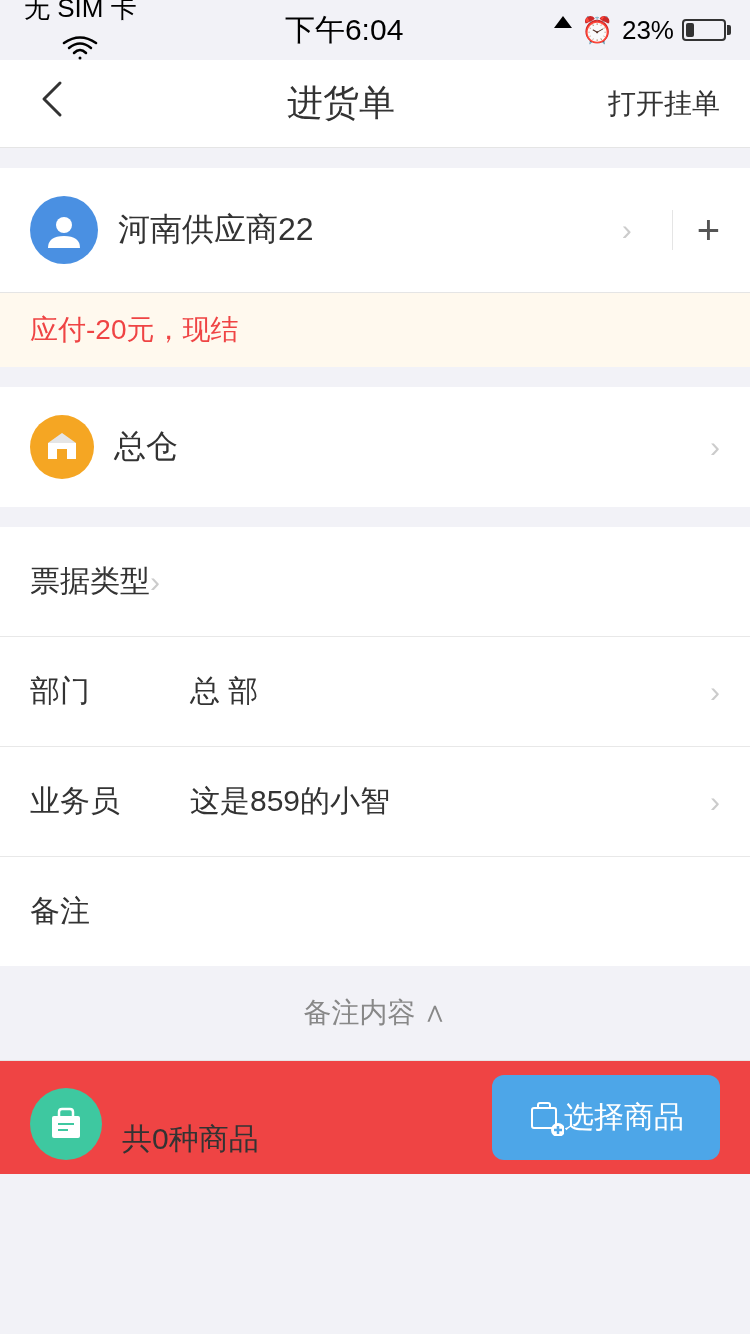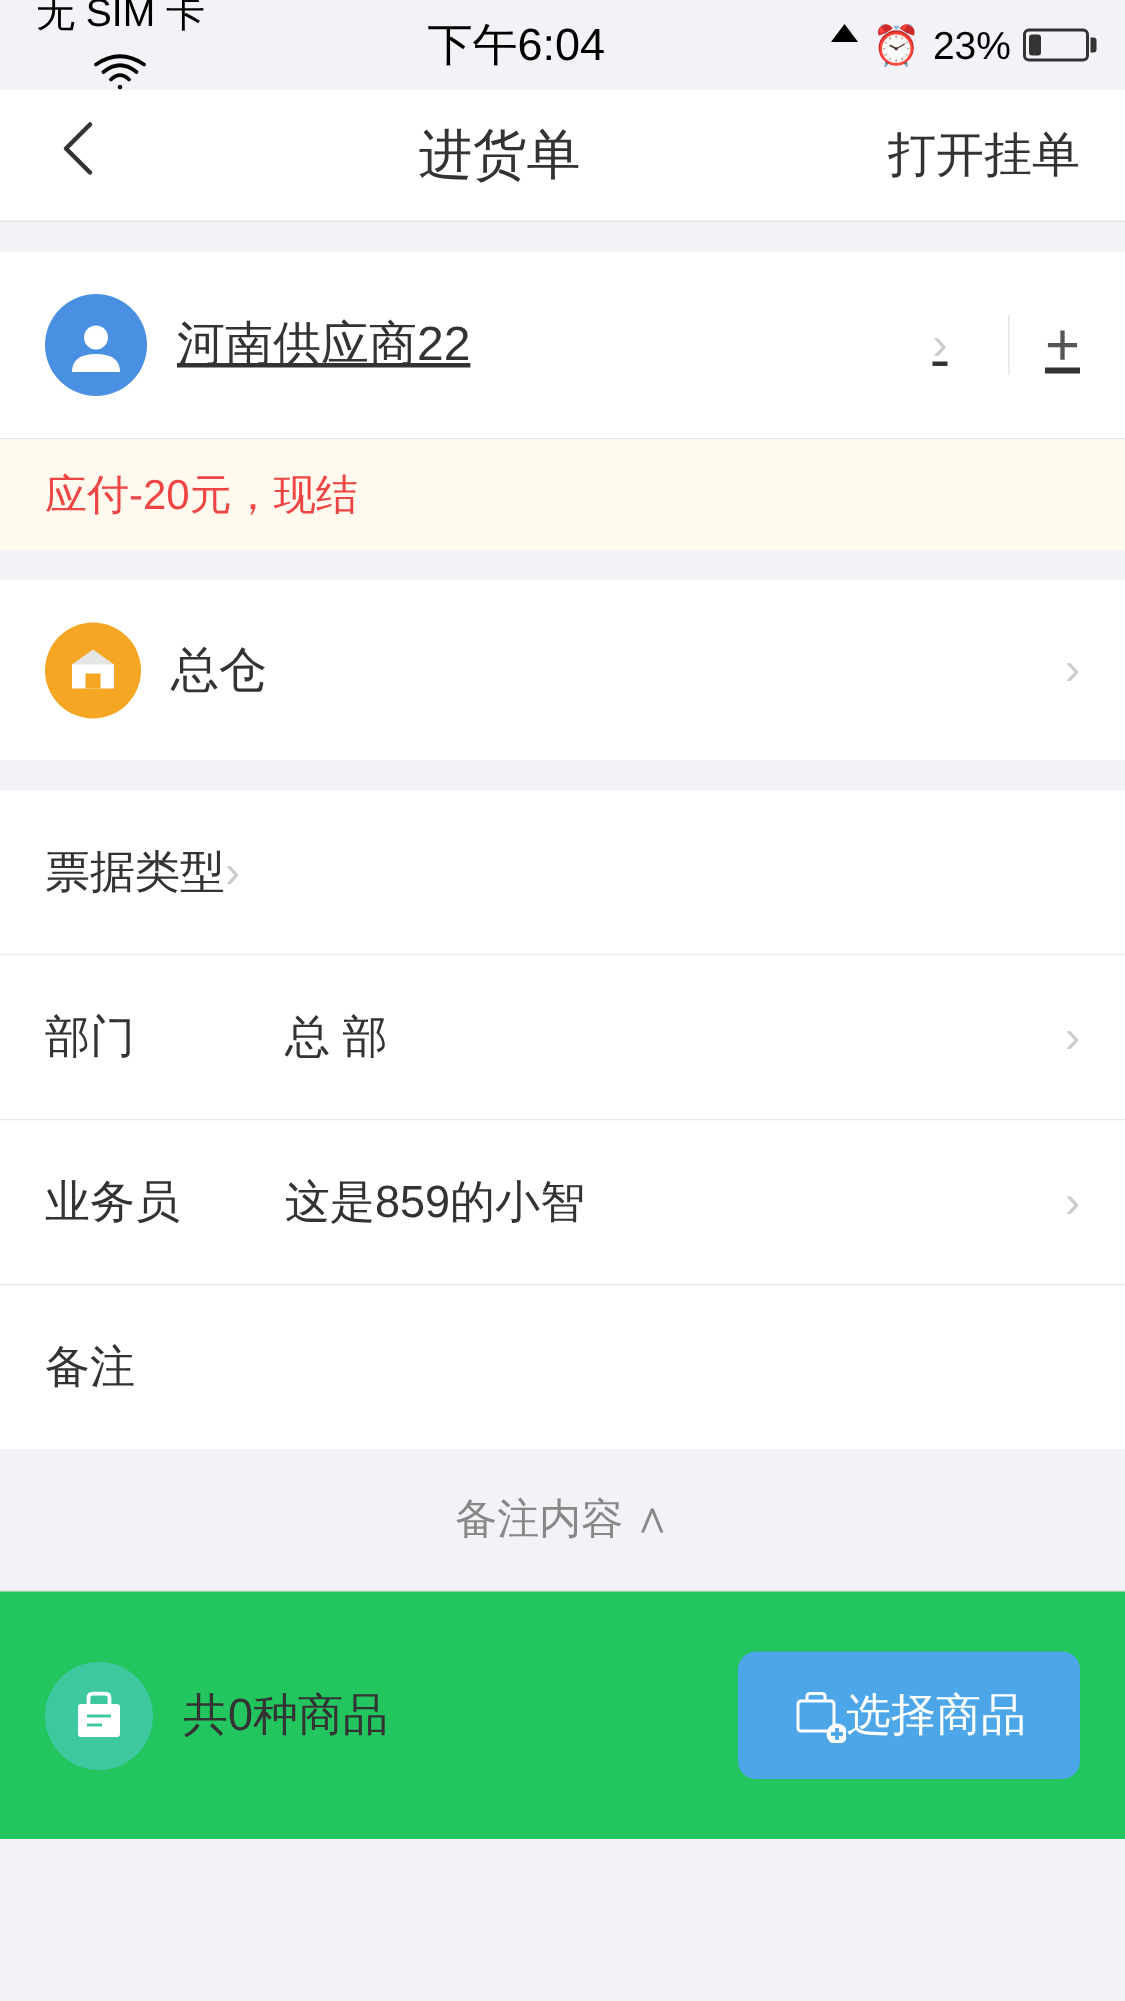--- a/index.html
+++ b/index.html
@@ -51,36 +51,35 @@
       padding: 0 30px;
       border-bottom: 1px solid #e5e5e5;
     }
     .nav-back {
       font-size: 36px;
       color: #333;
       cursor: pointer;
       padding: 10px;
     }
     .nav-title { font-size: 36px; font-weight: 500; color: #333; }
-    .nav-action { font-size: 32px; color: #333; cursor: pointer; }
+    .nav-action { font-size: 28px; color: #333; cursor: pointer; }
 
     
     .section-gap { height: 20px; background: #f2f2f7; }
 
     
     .card-section { background: #fff; }
 
     
     .supplier-row {
       display: flex;
       align-items: center;
       padding: 28px 30px;
       background: #fff;
       border-bottom: 1px solid #e5e5e5;
-      text-decoration: underline;
     }
     .supplier-avatar {
       width: 68px; height: 68px;
       border-radius: 50%;
       background: #4a90e2;
       display: flex; align-items: center; justify-content: center;
       color: #fff;
       font-size: 32px;
       margin-right: 20px;
       flex-shrink: 0;
@@ -138,23 +137,23 @@
       text-align: center;
       padding: 28px 0;
       font-size: 28px;
       color: #888;
       cursor: pointer;
     }
 
     
     .bottom-bar {
       display: flex;
-      align-items: center;
-      padding: 40px 30px;
-      background: #22c55e;
+      align-items: flex-end;
+      padding: 14px 30px;
+      background: #ef4444;
       border-top: 1px solid #e5e5e5;
     }
     .product-icon-wrap {
       width: 72px; height: 72px;
       border-radius: 50%;
       background: #3ec8a0;
       display: flex; align-items: center; justify-content: center;
       margin-right: 20px;
       flex-shrink: 0;
     }

